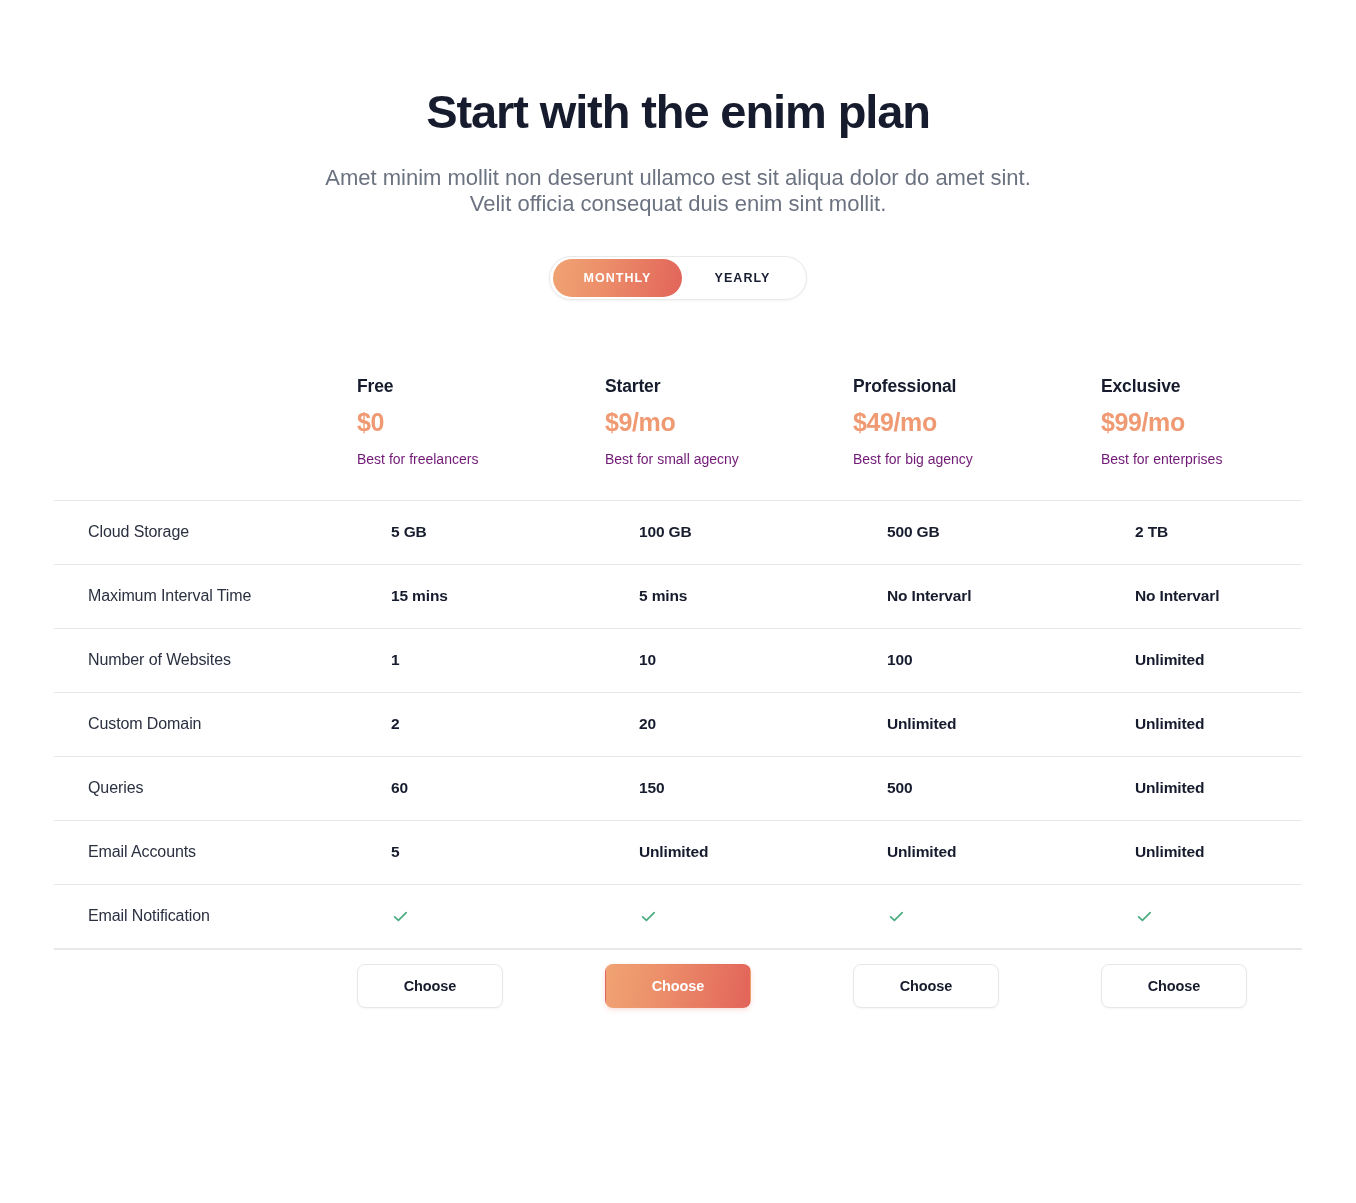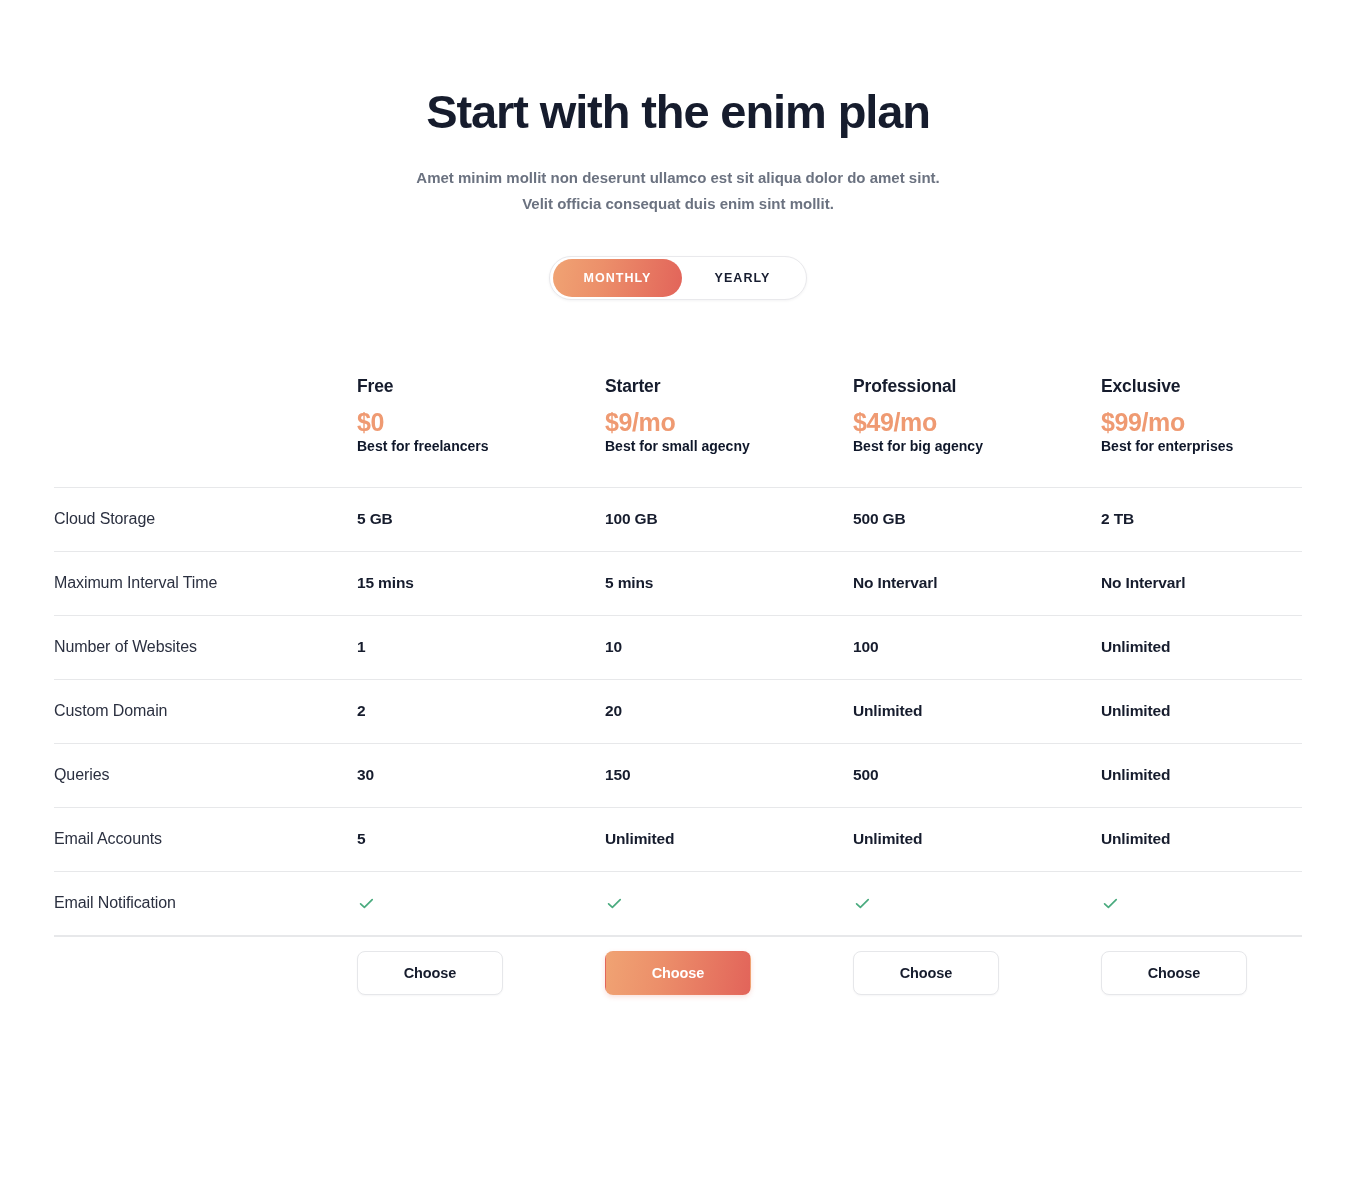--- a/index.html
+++ b/index.html
@@ -30,24 +30,24 @@
   .page-title {
     font-size: 47px;
     font-weight: bold;
     letter-spacing: -1.1px;
     color: #161c2d;
     line-height: 1.12;
     margin: 0;
   }
   .subtitle {
     margin: 26px 0 0 0;
-    font-size: 15px;
+    font-size: 22px;
     line-height: 26px;
     color: #6b7280;
-    font-weight: 700;
+    font-weight: 400;
   }
   .subtitle .line {
     display: block;
   }
 
   
   .toggle-wrap {
     display: flex;
     justify-content: center;
     margin-top: 39px;
@@ -128,33 +128,35 @@
   .plan-price {
     font-size: 25px;
     font-weight: bold;
     color: #ef9a72;
     letter-spacing: -0.4px;
     margin-top: 11px;
     line-height: 1.15;
   }
   .plan-desc {
     font-size: 14px;
-    color: #0f172a;
+    color: #701a75;
+    margin-top: 13px;
     line-height: 1.3;
-    font-weight: 700;
+    font-weight: 400;
   }
 
   .divider {
     height: 1px;
     background: #e7e8ea;
     width: 1248px;
   }
 
   .feat-row {
     height: 63px;
+    margin-left: 34px;
   }
   .feat-label {
     font-size: 16px;
     color: #2b3040;
     font-weight: 400;
     letter-spacing: -0.1px;
   }
   .feat-value {
     font-size: 15.5px;
     font-weight: bold;
@@ -275,21 +277,21 @@
         <div class="trow feat-row">
           <div class="tcell-label feat-label">Custom Domain</div>
           <div class="tcell-plan feat-value">2</div>
           <div class="tcell-plan feat-value">20</div>
           <div class="tcell-plan feat-value">Unlimited</div>
           <div class="tcell-plan feat-value">Unlimited</div>
         </div>
         <div class="divider"></div>
         <div class="trow feat-row">
           <div class="tcell-label feat-label">Queries</div>
-          <div class="tcell-plan feat-value">30</div>
+          <div class="tcell-plan feat-value">60</div>
           <div class="tcell-plan feat-value">150</div>
           <div class="tcell-plan feat-value">500</div>
           <div class="tcell-plan feat-value">Unlimited</div>
         </div>
         <div class="divider"></div>
         <div class="trow feat-row">
           <div class="tcell-label feat-label">Email Accounts</div>
           <div class="tcell-plan feat-value">5</div>
           <div class="tcell-plan feat-value">Unlimited</div>
           <div class="tcell-plan feat-value">Unlimited</div>

